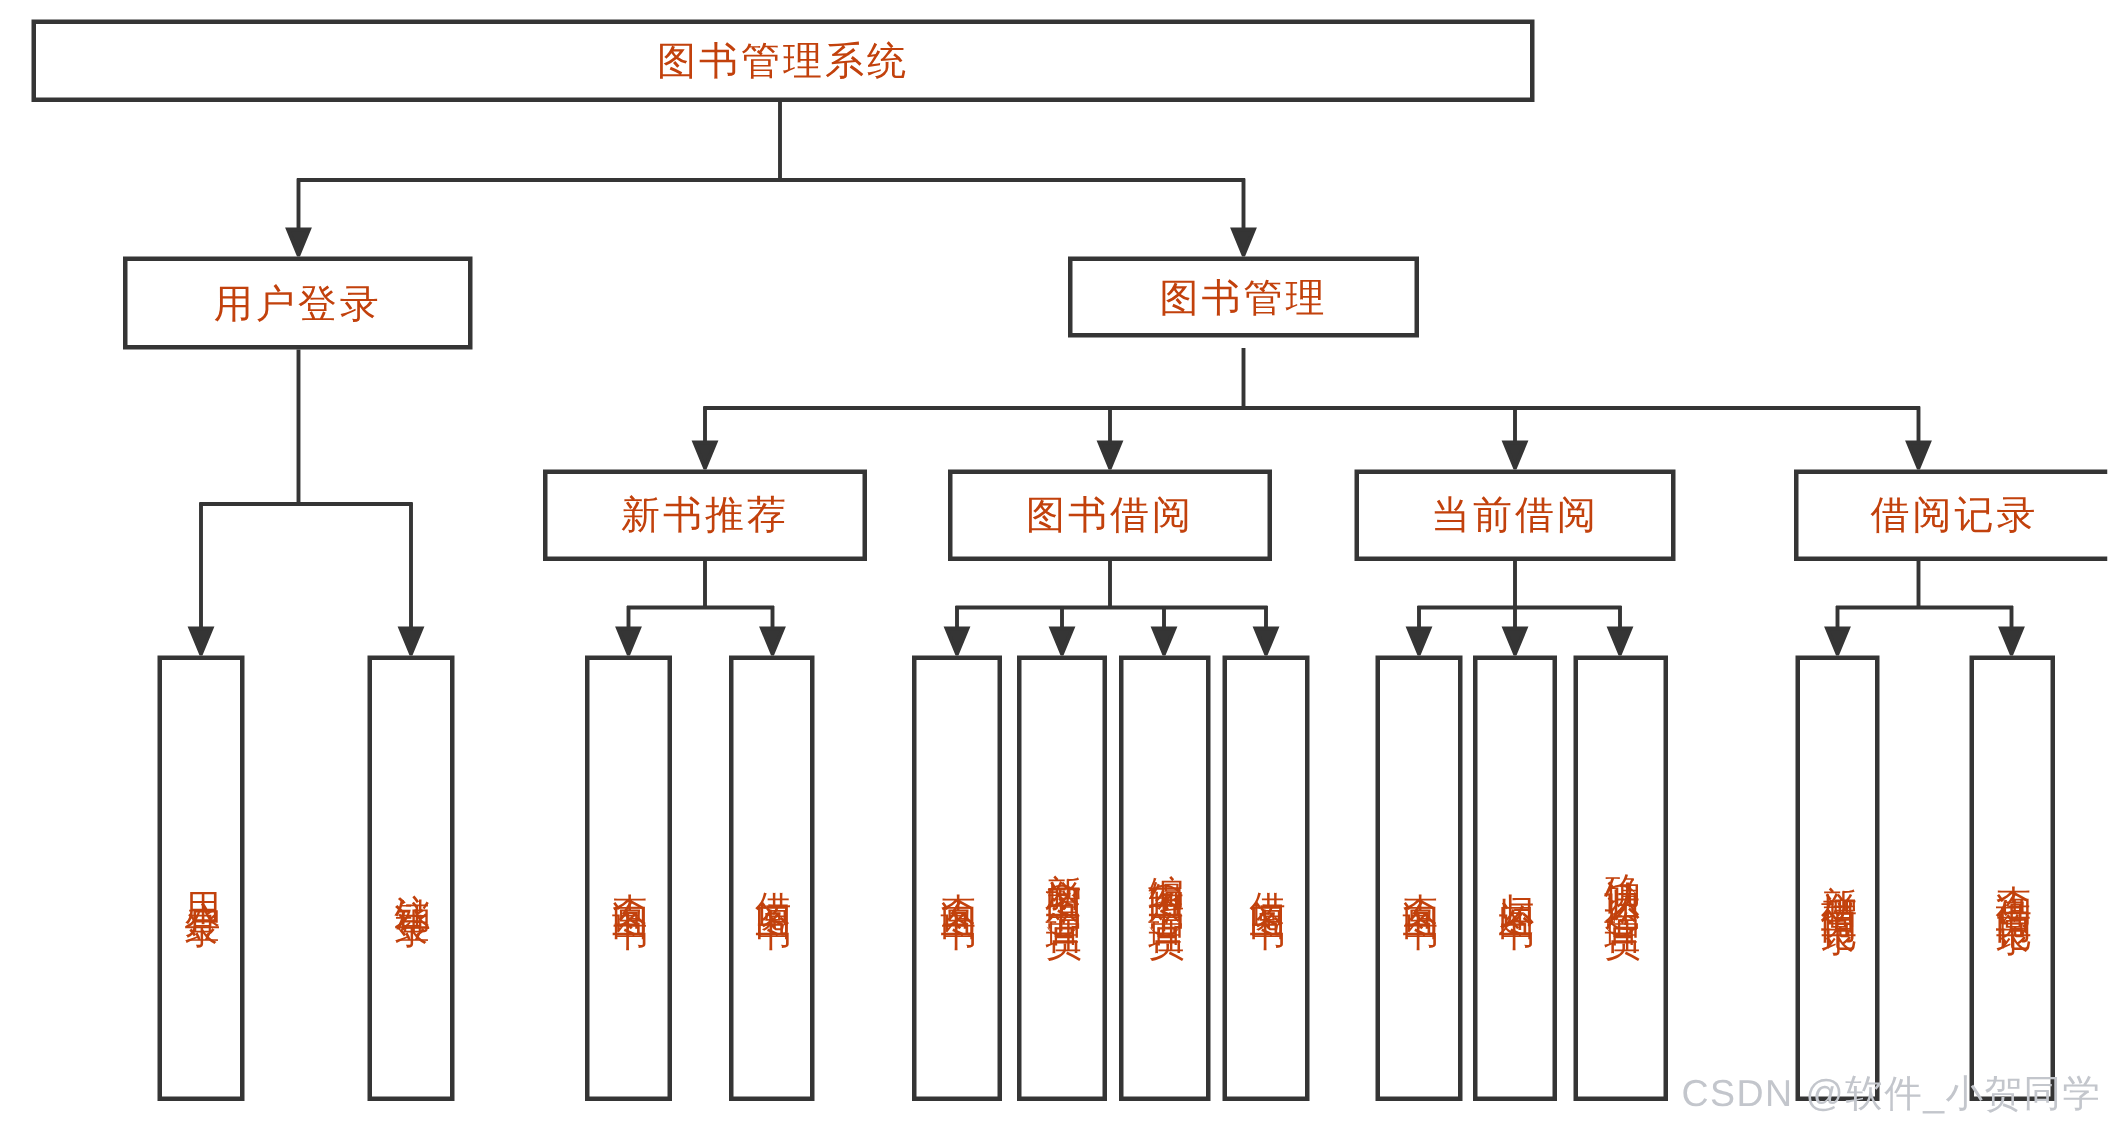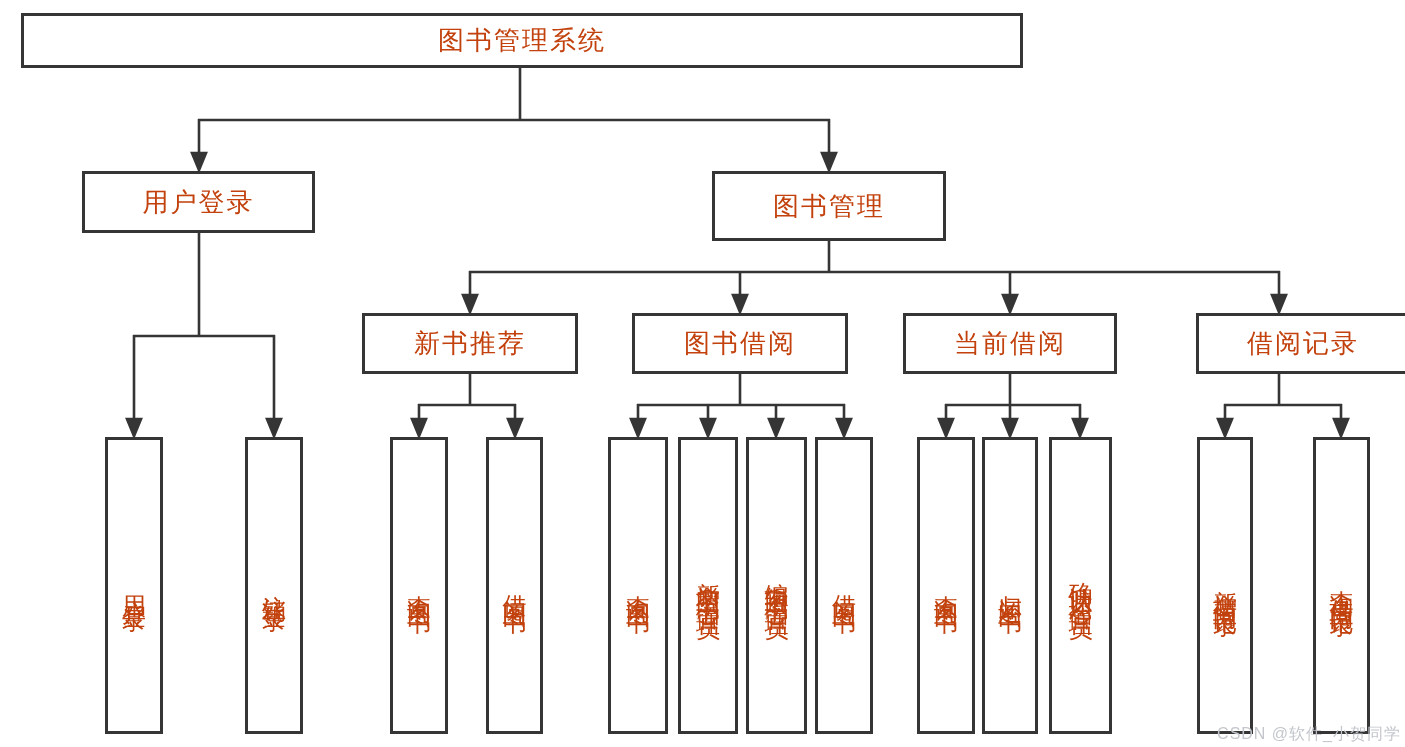--- a/index.html
+++ b/index.html
@@ -36,21 +36,21 @@
     writing-mode: vertical-rl;
     text-orientation: mixed;
     font-size: 24px;
     letter-spacing: 5px;
     line-height: 1;
     white-space: nowrap;
   }
   
   #root { left: 21px;   top: 13px;  width: 1002px; height: 55px; }
   #l1a  { left: 82px;   top: 171px; width: 233px;  height: 62px; }
-  #l1b  { left: 712px;  top: 171px; width: 234px;  height: 70px; }
+  #l1b  { left: 712px;  top: 171px; width: 234px;  height: 54px; }
   #l2a  { left: 362px;  top: 313px; width: 216px;  height: 61px; }
   #l2b  { left: 632px;  top: 313px; width: 216px;  height: 61px; }
   #l2c  { left: 903px;  top: 313px; width: 214px;  height: 61px; align-items: center; }
   #l2d  { left: 1172px; top: 313px; width: 214px;  height: 61px; margin-left: 24px; }
   .leaf { top: 437px; height: 297px; }
   #a1 { left: 105px;  width: 58px; }
   #a2 { left: 245px;  width: 58px; }
   #b1 { left: 390px;  width: 58px; }
   #b2 { left: 486px;  width: 57px; }
   #c1 { left: 608px;  width: 60px; }
@@ -59,21 +59,21 @@
   #c4 { left: 815px;  width: 58px; }
   #d1 { left: 917px;  width: 58px; }
   #d2 { left: 982px;  width: 56px; }
   #d3 { left: 1049px; width: 63px; }
   #e1 { left: 1197px; width: 56px; }
   #e2 { left: 1313px; width: 57px; }
   .watermark {
     position: absolute;
     right: 4px;
     bottom: 2px;
-    font-size: 16px;
+    font-size: 25px;
     color: #c3c6cc;
     letter-spacing: 1px;
     white-space: nowrap;
   }
 </style>
 </head>
 <body>
 
 <div class="canvas">
 

